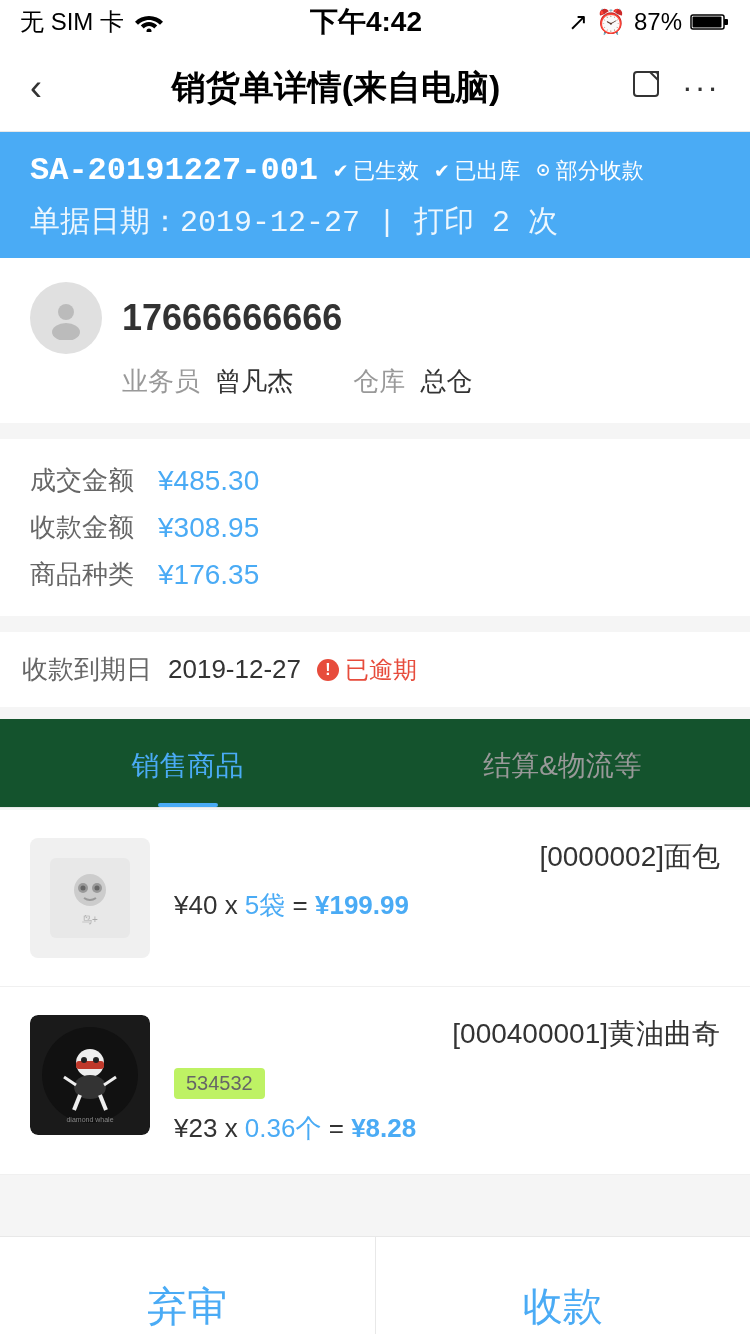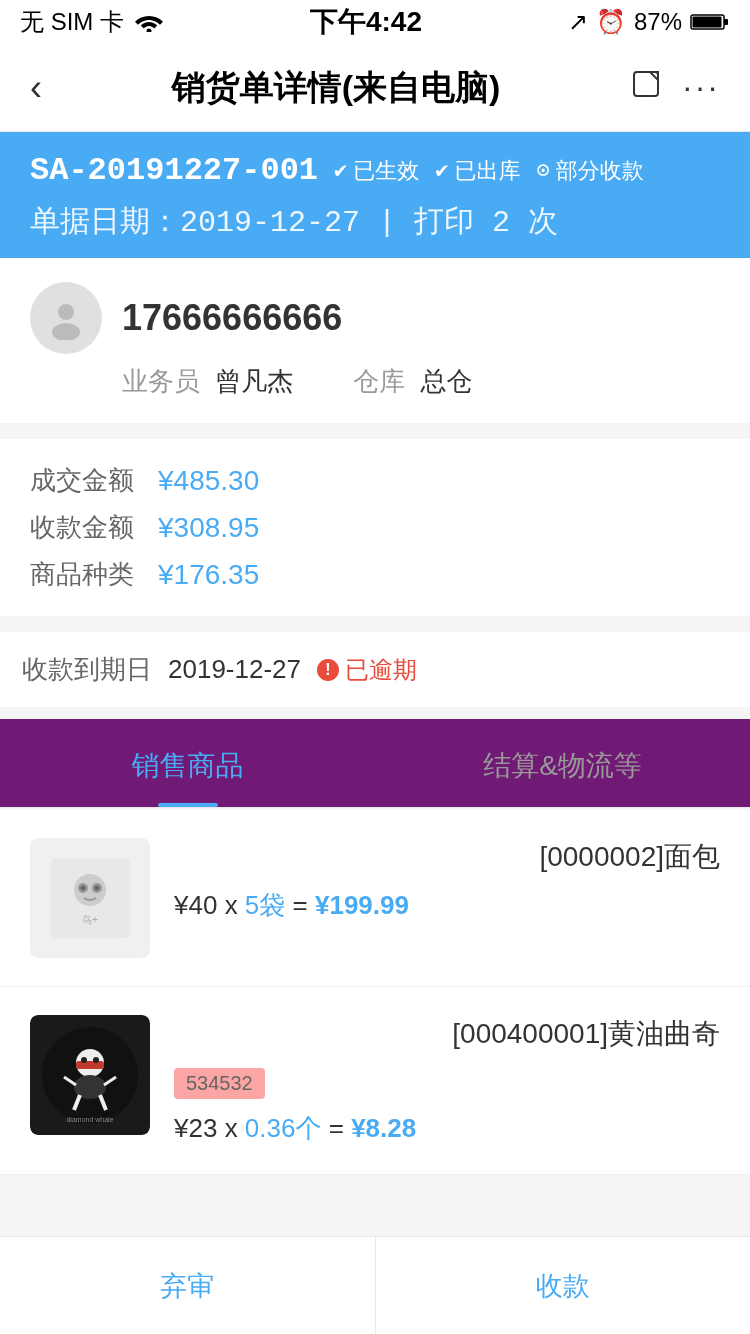--- a/index.html
+++ b/index.html
@@ -193,21 +193,21 @@
       font-weight: 700;
     }
 
     
     .tab-section {
       background: #f5f5f5;
       padding-top: 8px;
     }
     .tabs {
       display: flex;
-      background: #701a75;
+      background: #14532d;
       border-bottom: 1px solid #e8e8e8;
     }
     .tab {
       flex: 1;
       text-align: center;
       padding: 28px 0 22px;
       font-size: 28px;
       color: #999;
       position: relative;
       cursor: pointer;
@@ -252,21 +252,21 @@
     }
     .product-info { flex: 1; }
     .product-name {
       font-size: 28px;
       color: #333;
       margin-bottom: 12px;
       text-align: right;
     }
     .product-tag {
       display: inline-block;
-      background: #fca5a5;
+      background: #bef264;
       color: #666;
       font-size: 20px;
       padding: 4px 12px;
       border-radius: 4px;
       margin-bottom: 12px;
     }
     .product-price {
       font-size: 26px;
       color: #333;
     }
@@ -280,23 +280,23 @@
       left: 0;
       width: 750px;
       height: 98px;
       background: #fff;
       border-top: 1px solid #e8e8e8;
       display: flex;
     }
     .bottom-btn {
       flex: 1;
       display: flex;
-      align-items: center;
+      align-items: flex-end;
       justify-content: center;
-      font-size: 27px;
+      font-size: 40px;
       cursor: pointer;
     }
     .bottom-btn.cancel { color: #4AABF5; border-right: 1px solid #e8e8e8; }
     .bottom-btn.confirm { color: #4AABF5; }
   </style>
 </head>
 <body>
 
 <div class="status-bar">
   <div class="status-left">

